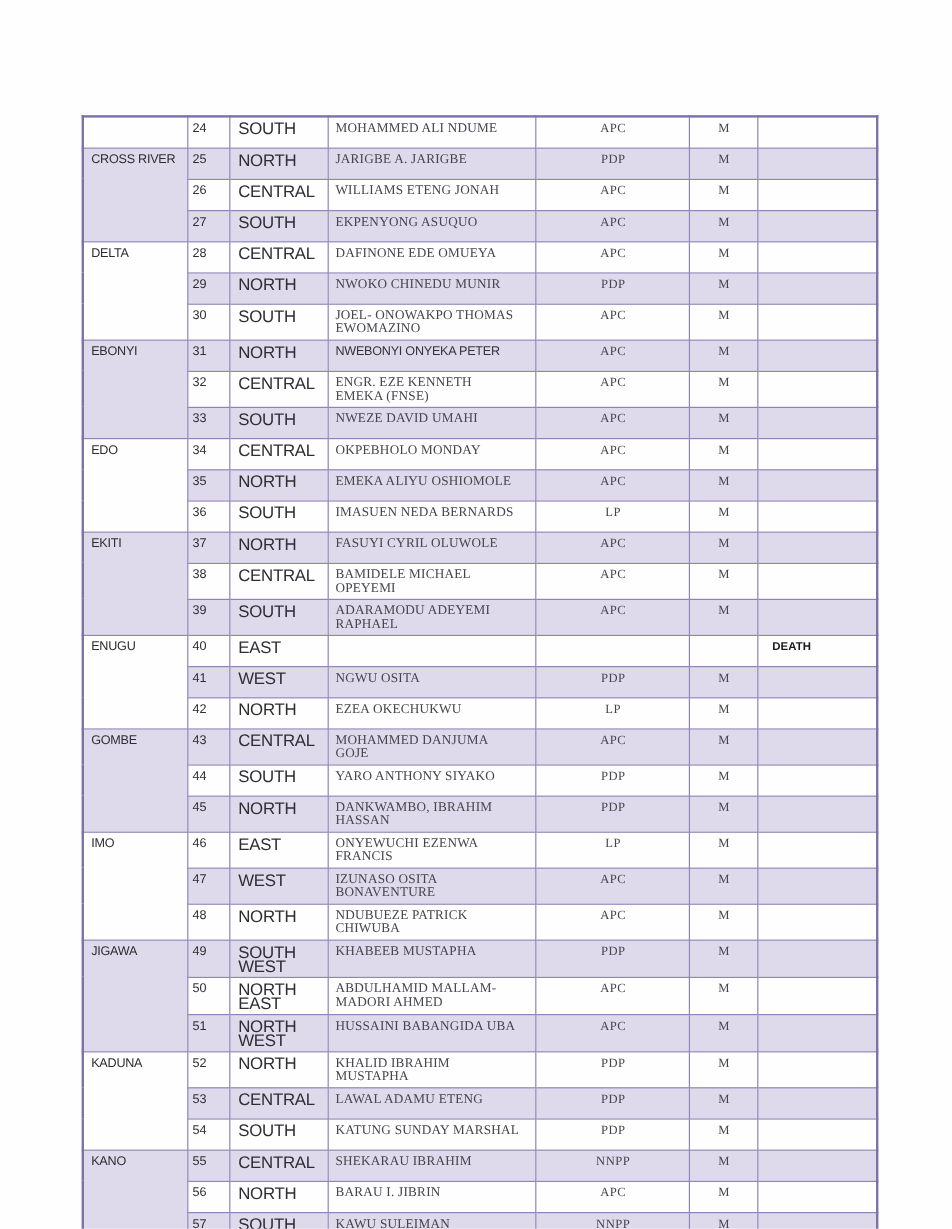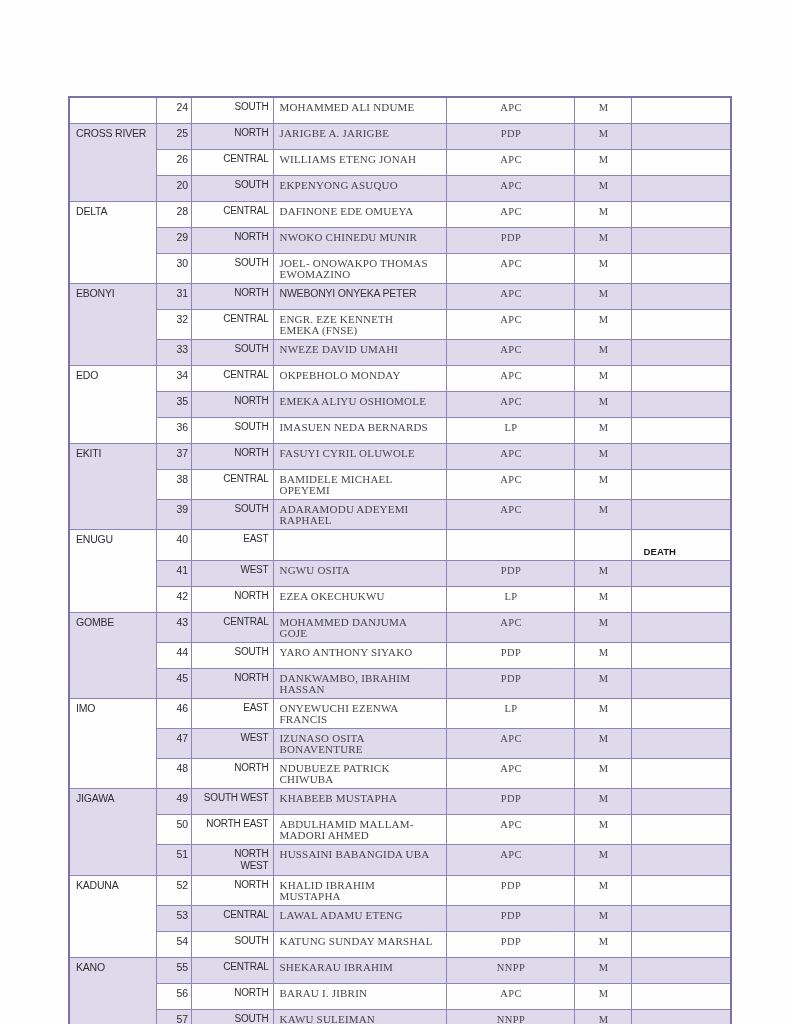--- a/index.html
+++ b/index.html
@@ -27,44 +27,44 @@
     overflow:hidden;
     box-sizing:border-box;
   }
   .shade{background:var(--shade,#dedaeb)}
   .c-state{
     font-size:10.5px;line-height:13px;color:var(--label-text,#2d2d33);
     letter-spacing:-0.2px;
   }
   .c-no{
     font-size:10.5px;line-height:13px;color:var(--label-text,#2d2d33);
-    padding-left:20px;
+    padding-left:4px;
   }
   .c-zone{
-    font-size:10px;line-height:12.5px;color:var(--label-text,#2d2d33);
-    white-space:pre-line;padding-left:7px;letter-spacing:-0.2px;text-align:right;
+    font-size:14px;line-height:12.5px;color:var(--label-text,#2d2d33);
+    white-space:pre-line;padding-left:7px;letter-spacing:-0.2px;
   }
   .c-name{
     font-family:"Liberation Serif", serif;
     font-size:11px;line-height:11.5px;color:var(--name-text,#45454e);
     white-space:pre-line;letter-spacing:0.2px;padding-top:4px;
   }
   .c-name.sans{
     font-family:"Liberation Sans", sans-serif;
     font-size:10.5px;color:#33333a;letter-spacing:-0.2px;margin-top:12px;
   }
   .c-party,.c-gender{
     font-family:"Liberation Serif", serif;
     font-size:10.5px;line-height:12px;color:var(--name-text,#45454e);
     text-align:center;letter-spacing:0.4px;padding-top:4px;
   }
   .c-remark{
     font-size:9.5px;line-height:12px;font-weight:bold;
     color:var(--death-text,#1a1a1a);
-    padding-left:12px;padding-top:16px;letter-spacing:0.1px;
+    padding-left:12px;padding-top:4px;letter-spacing:0.1px;
   }
 </style>
 </head>
 <body>
 
 <div class="sheet">
   <table class="roster">
     <colgroup>
       <col style="width:87px">
       <col style="width:35px">
@@ -97,21 +97,21 @@
 
     <td class="c-no">26</td>
     <td class="c-zone">CENTRAL</td>
     <td class="c-name">WILLIAMS ETENG JONAH</td>
     <td class="c-party">APC</td>
     <td class="c-gender">M</td>
     <td class="c-remark"></td>
   </tr>
         <tr>
 
-    <td class="c-no shade">20</td>
+    <td class="c-no shade">27</td>
     <td class="c-zone shade">SOUTH</td>
     <td class="c-name shade">EKPENYONG ASUQUO</td>
     <td class="c-party shade">APC</td>
     <td class="c-gender shade">M</td>
     <td class="c-remark shade"></td>
   </tr>
         <tr>
     <td class="c-state" rowspan="3">DELTA</td>
     <td class="c-no">28</td>
     <td class="c-zone">CENTRAL</td>

